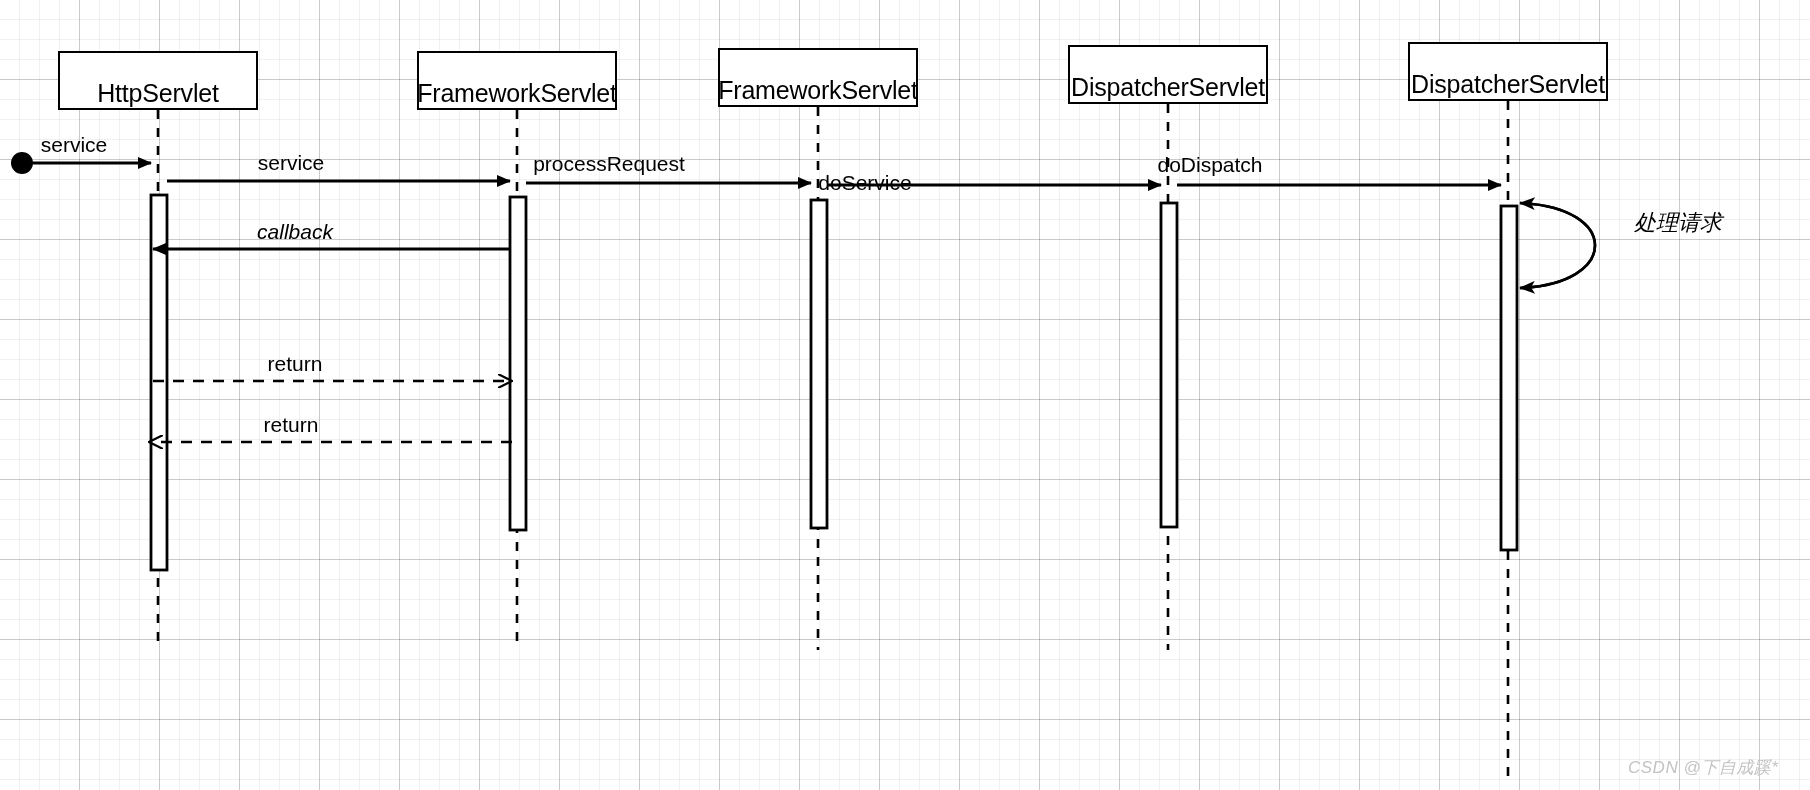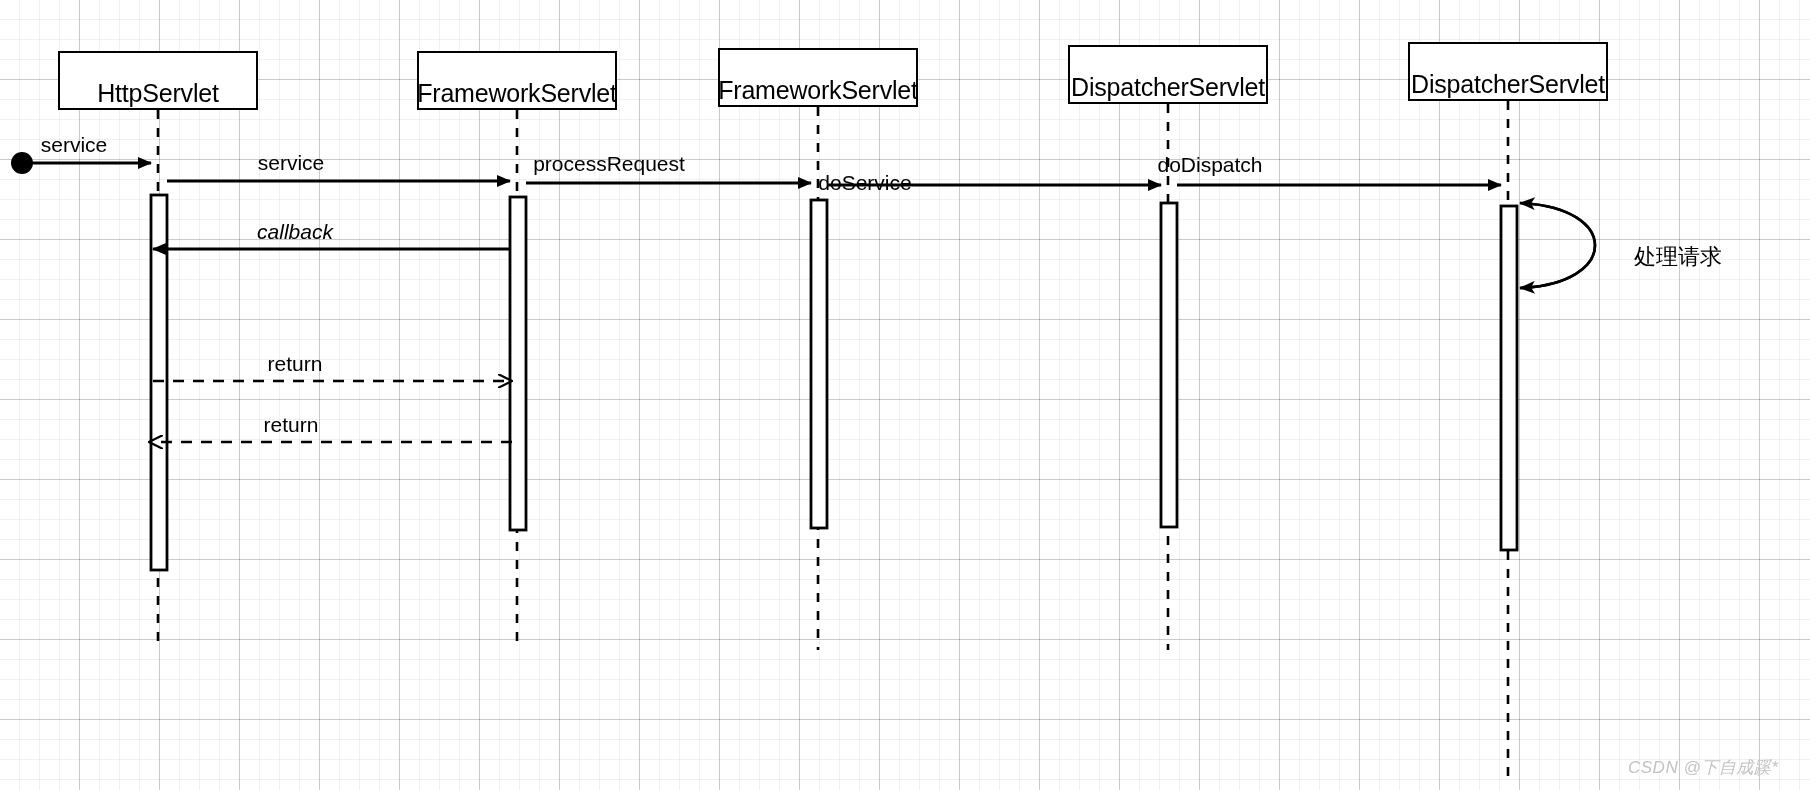--- a/index.html
+++ b/index.html
@@ -144,17 +144,17 @@
 
   <div class="msg-label" id="mlab-0" style="left: 74px; top: 133px;">service</div>
   <div class="msg-label" id="mlab-1" style="left: 291px; top: 151px;">service</div>
   <div class="msg-label" id="mlab-2" style="left: 561px; top: 152px; margin-left: 48px;">processRequest</div>
   <div class="msg-label" id="mlab-3" style="left: 865px; top: 171px;">doService</div>
   <div class="msg-label" id="mlab-4" style="left: 1210px; top: 153px;">doDispatch</div>
   <div class="msg-label" id="mlab-5" style="left: 295px; top: 220px; font-style: italic;">callback</div>
   <div class="msg-label" id="mlab-6" style="left: 295px; top: 352px;">return</div>
   <div class="msg-label" id="mlab-7" style="left: 291px; top: 413px;">return</div>
 
-  <div class="note-label" id="slab-0" style="left: 1634px; top: 242px;">处理请求</div>
+  <div class="note-label" id="slab-0" style="left: 1634px; top: 208px; font-style: italic;">处理请求</div>
 
   <div class="watermark" id="watermark-el" style="left: 1628px; top: 756px; color: rgb(195, 195, 195); font-style: italic;">CSDN @下自成蹊*</div>
 
 </div>
 
 </body></html>

